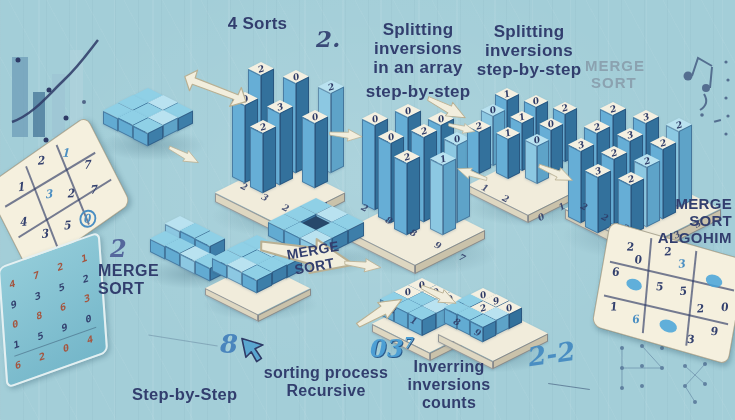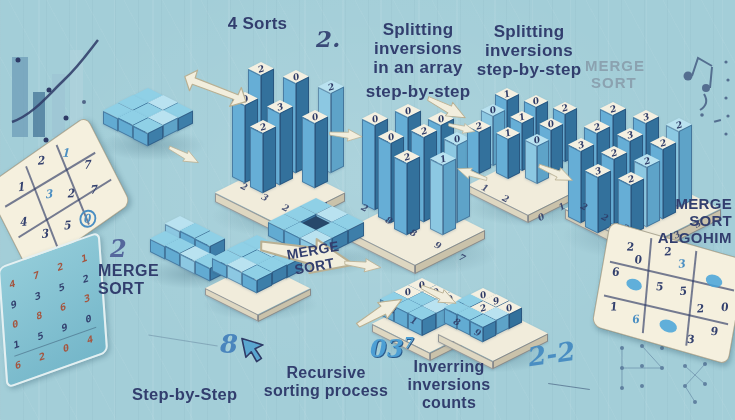--- a/index.html
+++ b/index.html
@@ -798,22 +798,22 @@
   </div>
 
   <div class="tx" style="left:288px;top:243px;font-weight:700;font-size:14px;transform:rotate(-10deg)">
     <div>MERGE</div>
     <div style="margin-left:5px">SORT</div>
   </div>
 
   <span class="tx hand" style="left:220px;top:330px;font-size:26px;color:#4a85bd">8</span>
 
   <div class="tx ctr" style="left:260px;top:364px;width:132px;font-weight:700;font-size:16px">
+    <div>sorting process</div>
     <div>Recursive</div>
-    <div>sorting process</div>
   </div>
 
   <span class="tx hand" style="left:370px;top:336px;font-size:24px;color:#4d9fd4;text-shadow:1px 1px 0 #2b5a8a">
     <span>03</span><sup style="font-size:14px">7</sup>
   </span>
 
   <div class="tx ctr" style="left:385px;top:358px;width:128px;font-weight:700;font-size:16px">
     <div>Inverring</div>
     <div>inversions counts</div>
   </div>

